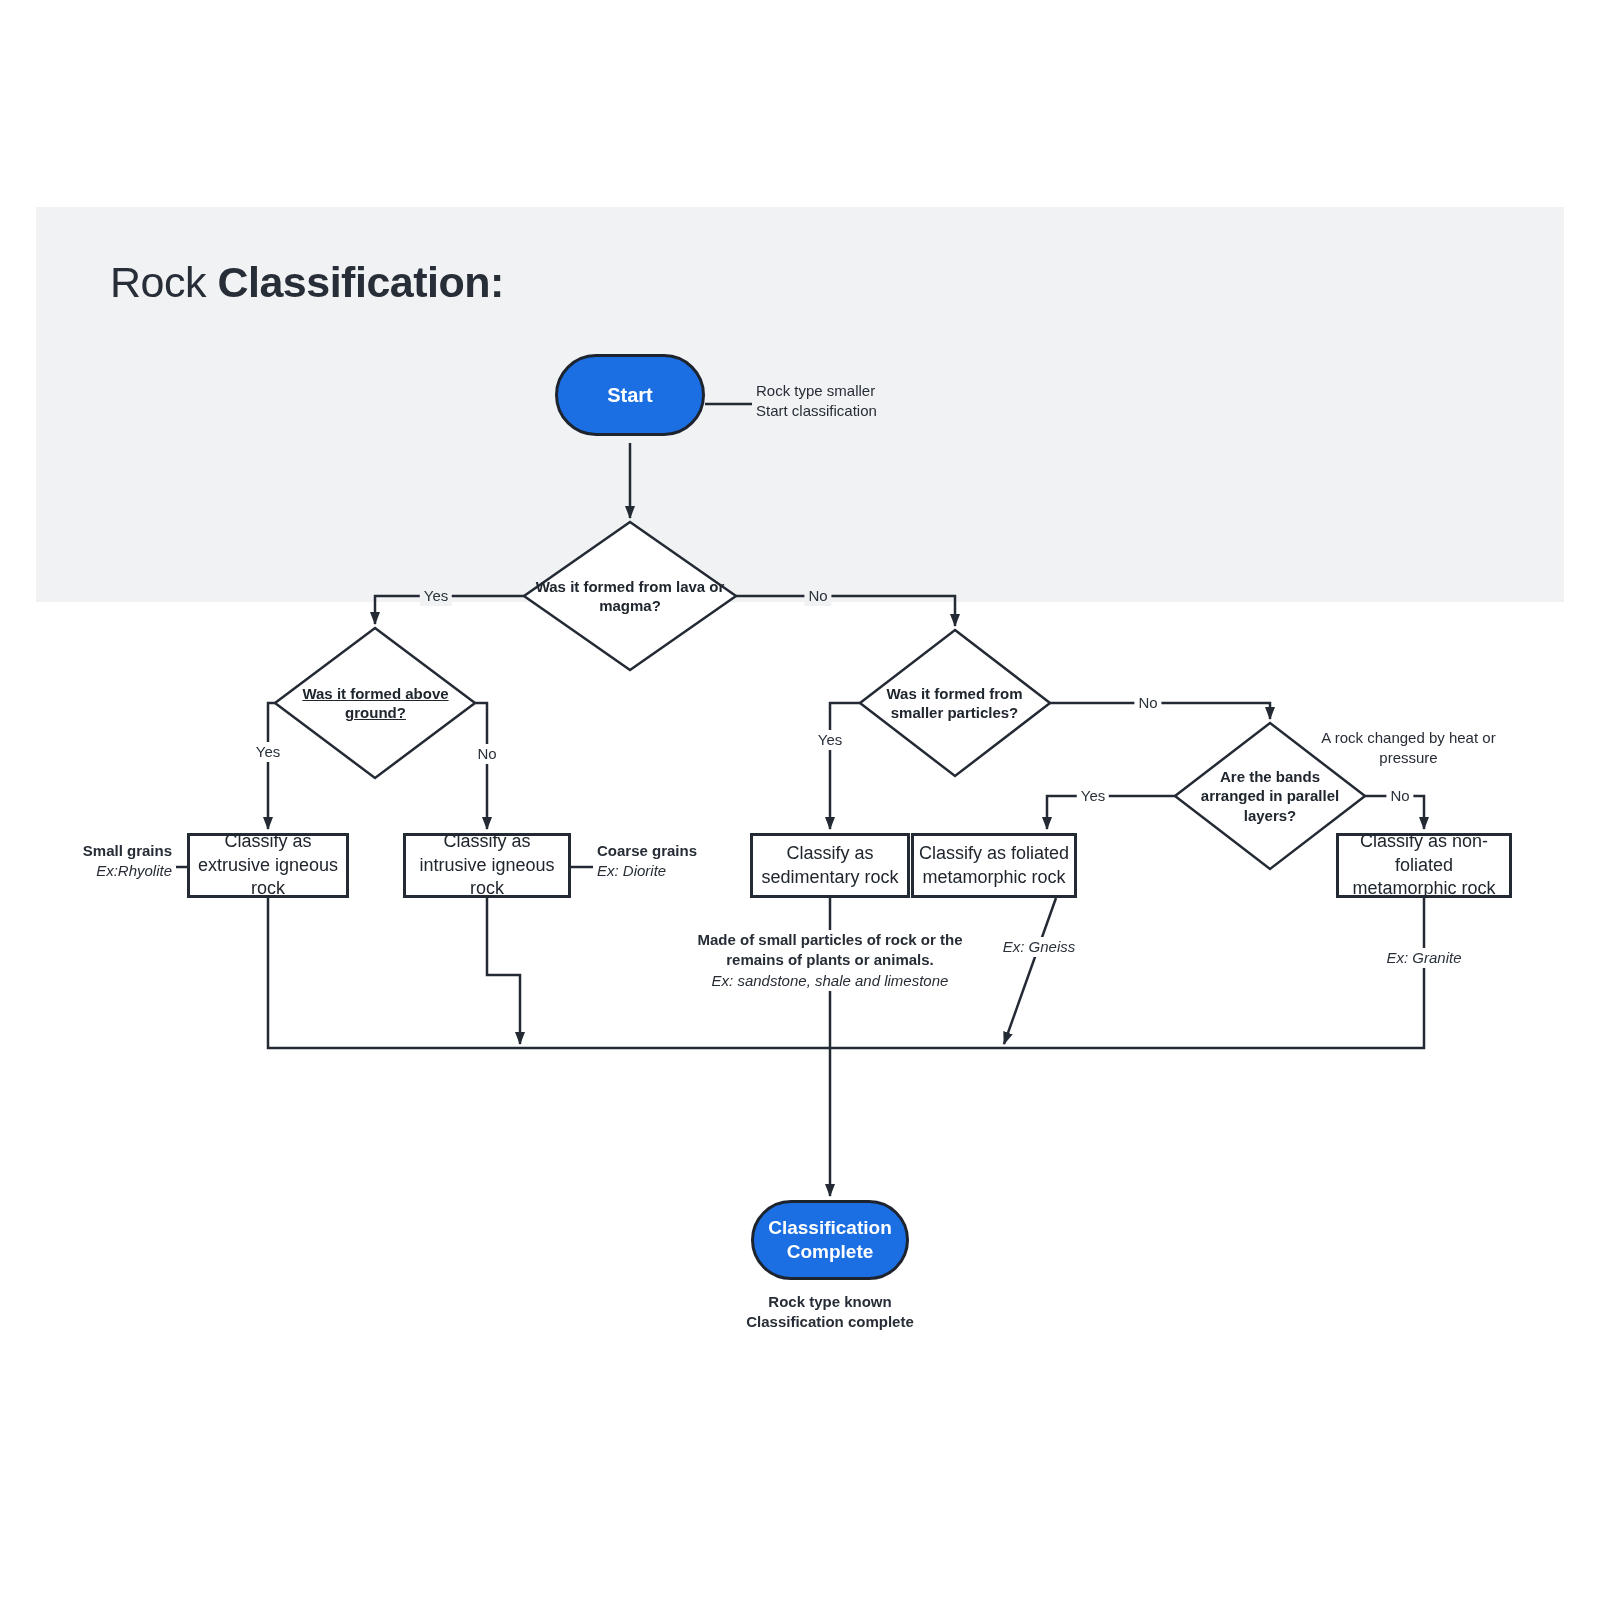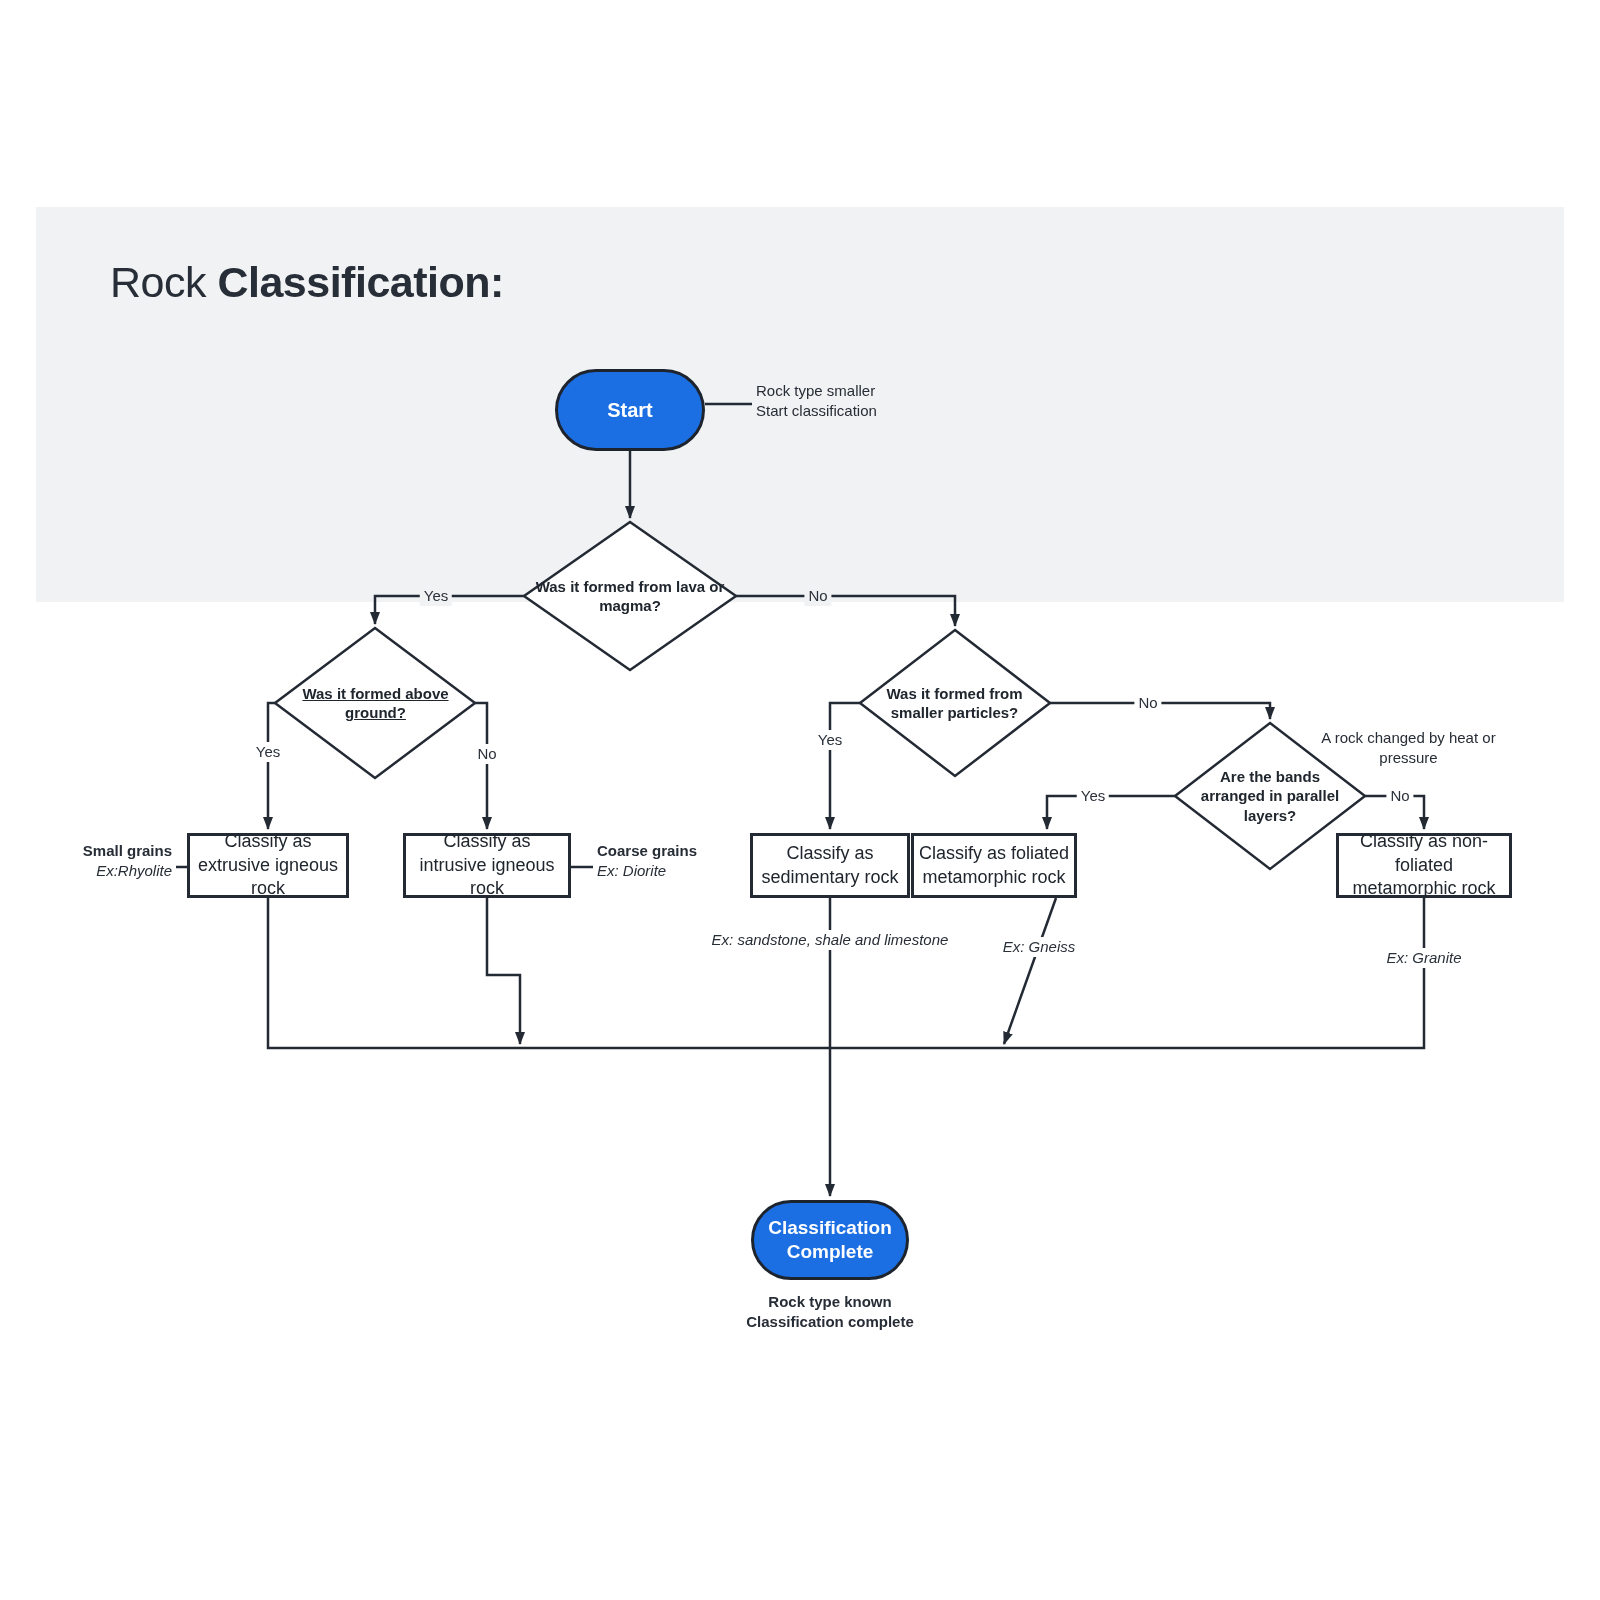--- a/index.html
+++ b/index.html
@@ -72,21 +72,21 @@
     <polyline points="1365,796 1424,796 1424,829" marker-end="url(#arrowhead)"></polyline>
     <polyline points="268,898 268,1048 1424,1048 1424,898"></polyline>
     <polyline points="487,898 487,975 520,975 520,1044" marker-end="url(#arrowhead)"></polyline>
     <polyline points="830,898 830,1048"></polyline>
     <polyline points="1056,898 1004,1044" marker-end="url(#arrowhead)"></polyline>
     <polyline points="830,1048 830,1196" marker-end="url(#arrowhead)"></polyline>
     <polyline points="176,867 190,867"></polyline>
     <polyline points="571,867 593,867"></polyline>
   </svg>
 
-  <div class="node pill pill-start" style="left:555px; top:369px; width:150px; height:82px;">
+  <div class="node pill pill-start" style="left:555px; top:354px; width:150px; height:82px;">
     <span>Start</span>
   </div>
   <div class="node pill pill-end" style="left:751px; top:1200px; width:158px; height:80px;">
     <span>Classification Complete</span>
   </div>
 
   <div class="diamond-text" style="left:535px; top:556px; width:190px; height:80px;">Was it formed from lava or magma?</div>
   <div class="diamond-text" style="left:288px; top:668px; width:175px; height:70px;text-decoration:underline;">Was it formed above ground?</div>
   <div class="diamond-text" style="left:872px; top:668px; width:165px; height:70px;">Was it formed from smaller particles?</div>
   <div class="diamond-text" style="left:1187px; top:751px; width:166px; height:90px;">Are the bands arranged in parallel layers?</div>
@@ -125,20 +125,21 @@
     <div class="b">Small grains</div>
     <div class="i">Ex:Rhyolite</div>
   </div>
 
   <div class="note" style="left:597px; top:841px; width:140px;">
     <div class="b">Coarse grains</div>
     <div class="i">Ex: Diorite</div>
   </div>
 
   <div class="note center on-white" style="left:680px; top:930px; width:300px;">
+    <div class="b">Made of small particles of rock or the remains of plants or animals.</div>
     <div class="i">Ex: sandstone, shale and limestone</div>
   </div>
 
   <div class="edge-label on-white i" style="left:1039px; top:947px;">Ex: Gneiss</div>
   <div class="edge-label on-white i" style="left:1424px; top:958px;">Ex: Granite</div>
 
   <div class="note center" style="left:1316px; top:728px; width:185px;">A rock changed by heat or pressure</div>
 
   <div class="note center" style="left:730px; top:1292px; width:200px;font-weight:bold;">
     <div>Rock type known</div>

